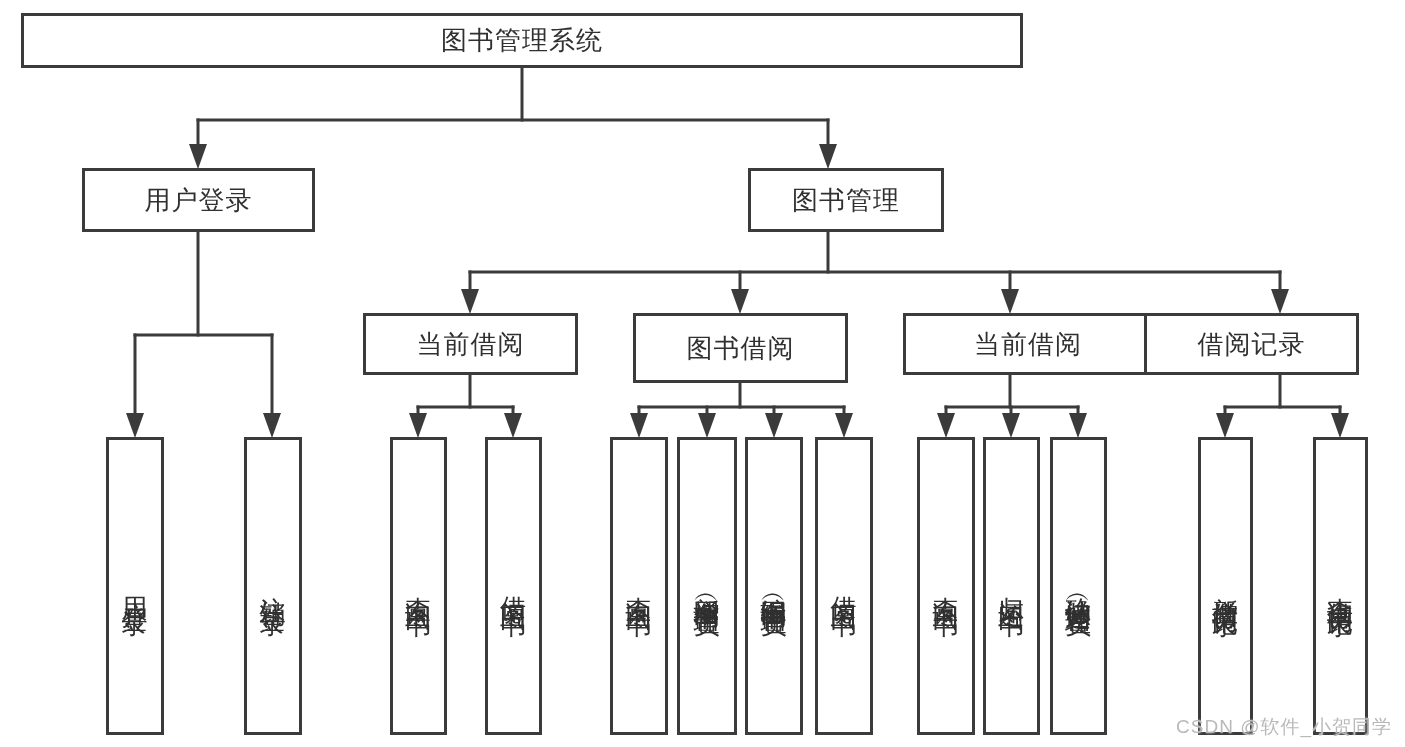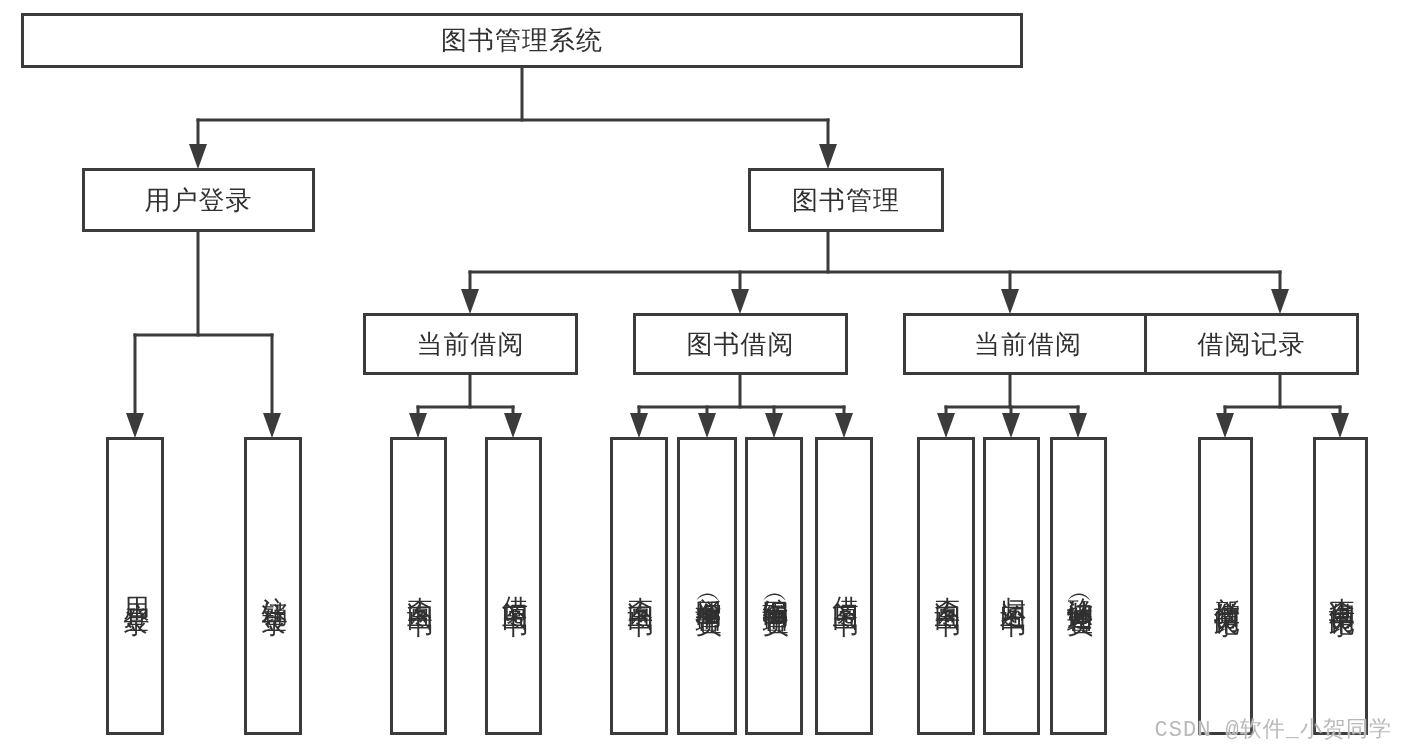--- a/index.html
+++ b/index.html
@@ -1,18 +1,18 @@
 <!DOCTYPE html>
 <html><head>
 <meta charset="utf-8">
 <style>
   html, body { margin: 0; padding: 0; background: #ffffff; }
   body { width: 1405px; height: 747px; overflow: hidden;
          font-family: "Liberation Sans", "DejaVu Sans", sans-serif; }
-  #canvas { position: relative; width: 1405px; height: 747px; background: #ffffff; font-family: Liberation Mono, monospace; }
+  #canvas { position: relative; width: 1405px; height: 747px; background: #ffffff; }
   #connectors { position: absolute; left: 0; top: 0; width: 1405px; height: 747px; }
   .box {
     position: absolute;
     box-sizing: border-box;
     background: #ffffff;
     border: 3px solid #3b3b3b;
     display: flex;
     align-items: center;
     justify-content: center;
     color: #303030;
@@ -35,21 +35,21 @@
     text-orientation: mixed;
     font-size: 26px;
     letter-spacing: 5px;
     line-height: 1;
     color: #303030;
   }
   .watermark {
     position: absolute;
     right: 13px;
     top: 714px;
-    font-size: 22px;
+    font-size: 19px;
     color: #b9b9b9;
     letter-spacing: 1px;
     text-shadow: 0 0 2px #ffffff;
     z-index: 5;
     white-space: nowrap;
   }
   line { stroke: #3b3b3b; stroke-width: 3; }
   polygon { fill: #3b3b3b; }
 </style>
 </head>
@@ -118,21 +118,21 @@
     <line x1="1340" y1="405.5" x2="1340" y2="421"></line>
     <polygon points="1331,413 1349,413 1340,438"></polygon>
   </svg>
 
   <div class="box" style="left:21px; top:13px; width:1002px; height:55px;">图书管理系统</div>
 
   <div class="box" style="left:82px; top:168px; width:233px; height:64px;">用户登录</div>
   <div class="box" style="left:748px; top:168px; width:196px; height:64px;">图书管理</div>
 
   <div class="box" style="left:363px; top:313px; width:215px; height:62px;">当前借阅</div>
-  <div class="box" style="left:633px; top:313px; width:215px; height:62px;">图书借阅</div>
+  <div class="box" style="left:633px; top:313px; width:215px; height:70px;">图书借阅</div>
   <div class="box" style="left:903px; top:313px; width:250px; height:62px;">当前借阅</div>
   <div class="box" style="left:1144px; top:313px; width:215px; height:62px;">借阅记录</div>
 
   <div class="vbox" style="left:106px; top:437px; width:58px; height:298px;">
     <span class="vtext">用户登录</span>
   </div>
   <div class="vbox" style="left:244px; top:437px; width:58px; height:298px;">
     <span class="vtext">注销登录</span>
   </div>
 

